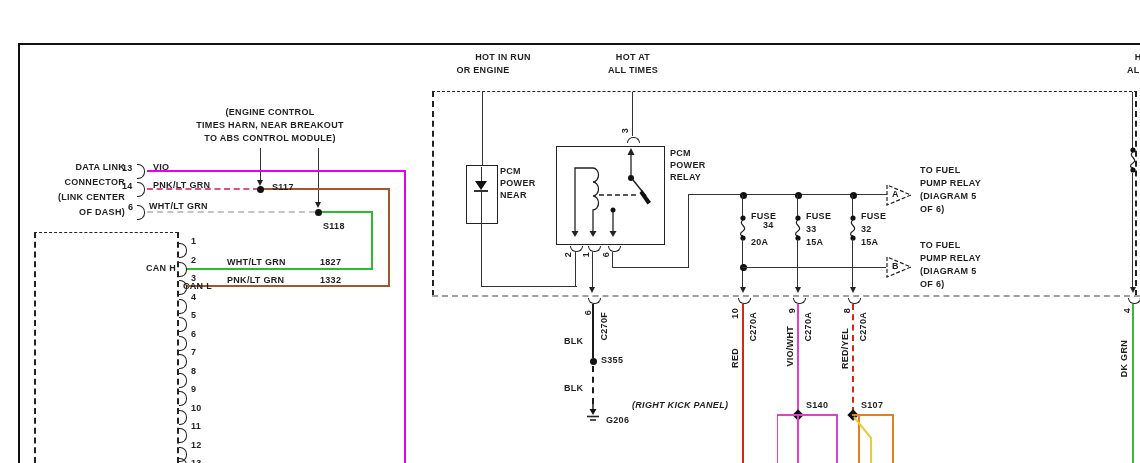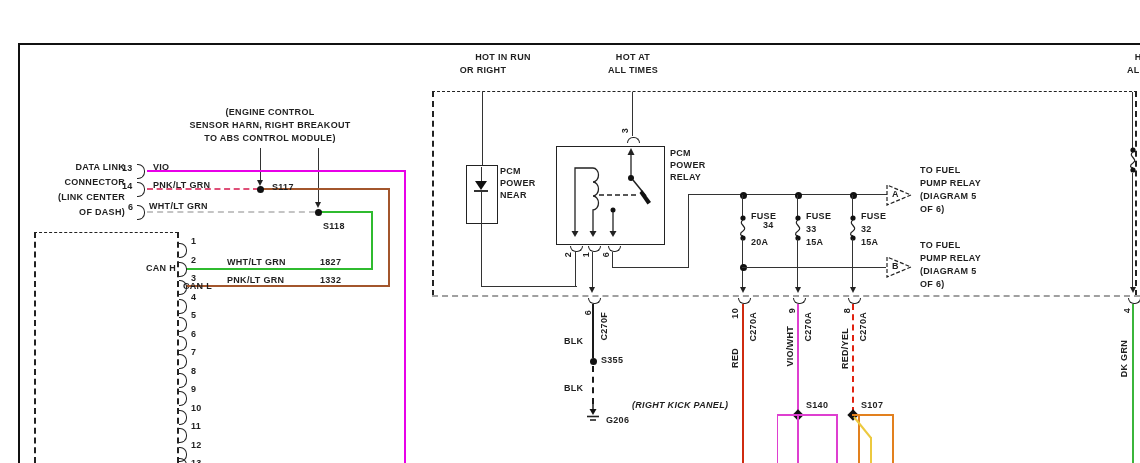--- a/index.html
+++ b/index.html
@@ -27,21 +27,21 @@
 </style>
 </head>
 <body>
 
 <div id="canvas">
 
   <div class="frame" style="left:18px;top:43px;width:1122px;height:2px;"></div>
   <div class="frame" style="left:18px;top:43px;width:2px;height:420px;"></div>
 
   <div class="t tc" style="left:270px;top:107px;">(ENGINE CONTROL</div>
-  <div class="t tc" style="left:270px;top:120px;">SENSOR HARN, RIGHT BREAKOUT</div>
+  <div class="t tc" style="left:270px;top:120px;">TIMES HARN, NEAR BREAKOUT</div>
   <div class="t tc" style="left:270px;top:133px;">TO ABS CONTROL MODULE)</div>
   <div class="vl" style="left:259.5px;top:148px;width:1.3px;height:33px;"></div>
   <div class="ad" style="left:256.5px;top:180px;"></div>
   <div class="vl" style="left:317.5px;top:148px;width:1.3px;height:55px;"></div>
   <div class="ad" style="left:314.5px;top:202px;"></div>
 
   <div class="t tr" style="left:45px;top:162px;width:80px;">DATA LINK</div>
   <div class="t tr" style="left:45px;top:177px;width:80px;">CONNECTOR</div>
   <div class="t tr" style="left:45px;top:192px;width:80px;">(LINK CENTER</div>
   <div class="t tr" style="left:45px;top:207px;width:80px;">OF DASH)</div>
@@ -104,21 +104,21 @@
   <div class="t" style="left:191px;top:458px;">13</div>
 
   <div class="t tr" style="left:140px;top:263px;width:36px;">CAN H</div>
   <div class="t tr" style="left:140px;top:281px;width:36px;margin-left:36px;">CAN L</div>
   <div class="t" style="left:227px;top:257px;">WHT/LT GRN</div>
   <div class="t" style="left:320px;top:257px;">1827</div>
   <div class="t" style="left:227px;top:275px;">PNK/LT GRN</div>
   <div class="t" style="left:320px;top:275px;">1332</div>
 
   <div class="t tc" style="left:483px;top:52px;margin-left:20px;">HOT IN RUN</div>
-  <div class="t tc" style="left:483px;top:65px;">OR RIGHT</div>
+  <div class="t tc" style="left:483px;top:65px;">OR ENGINE</div>
   <div class="t tc" style="left:633px;top:52px;">HOT AT</div>
   <div class="t tc" style="left:633px;top:65px;">ALL TIMES</div>
   <div class="t tc" style="left:1152px;top:52px;">HOT AT</div>
   <div class="t tc" style="left:1152px;top:65px;">ALL TIMES</div>
 
   <div class="hd" style="left:432px;top:91px;width:705px;border-color:#222;border-top-width:1.5px;"></div>
   <div class="vd" style="left:432px;top:91px;height:205px;border-color:#222;"></div>
   <div class="vd" style="left:1135px;top:91px;height:205px;border-color:#222;"></div>
   <div class="hd" style="left:432px;top:295px;width:708px;border-color:#a0a0a0;"></div>
 

